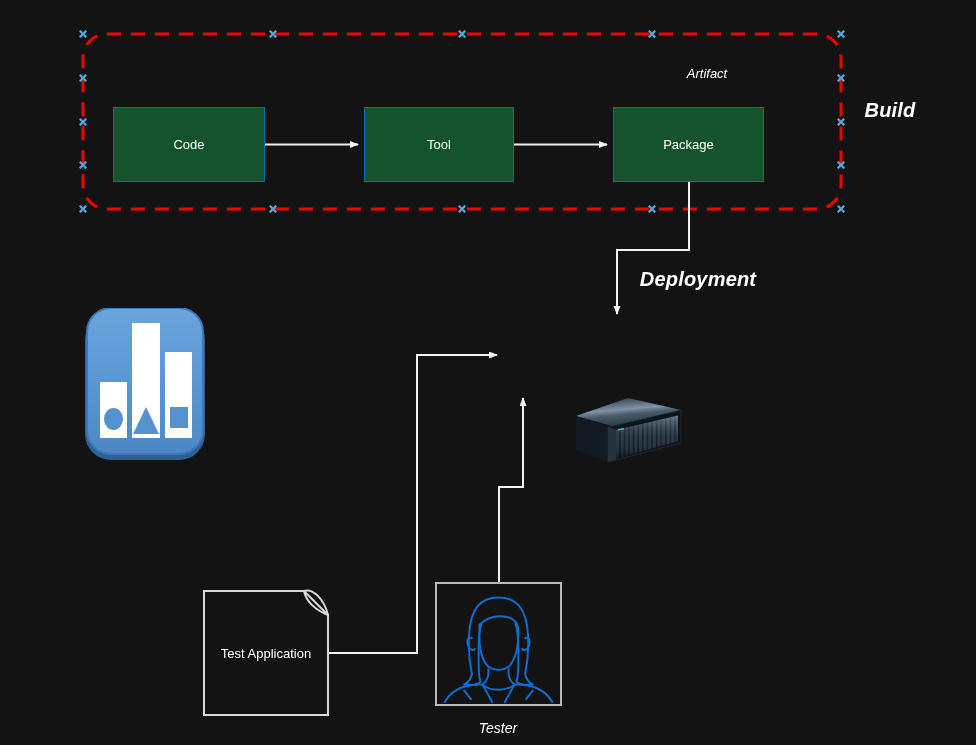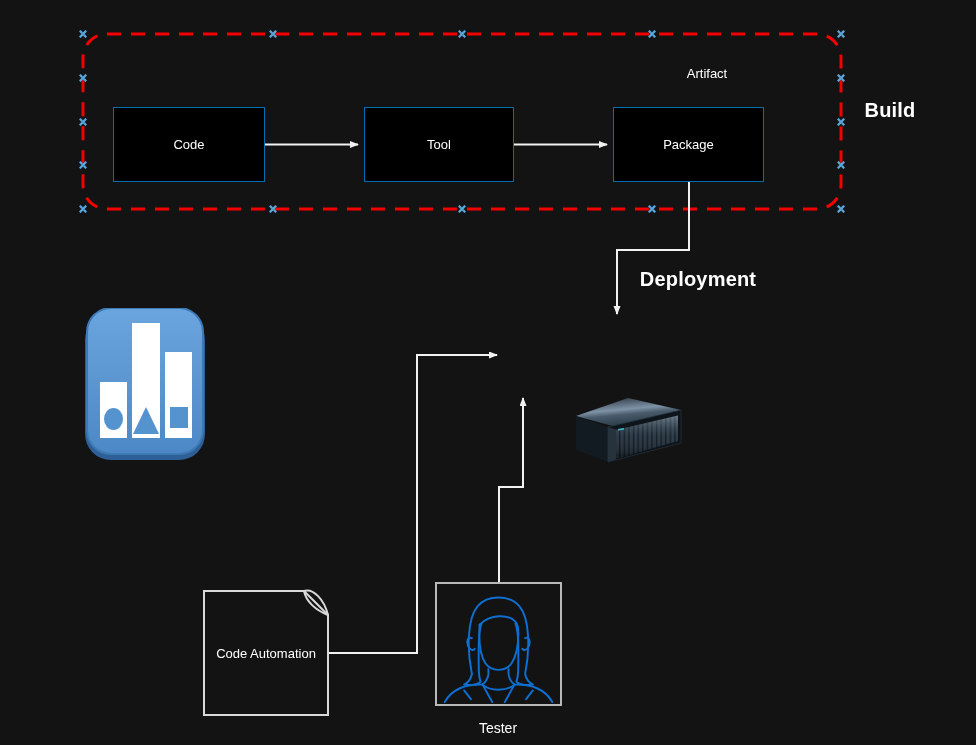--- a/index.html
+++ b/index.html
@@ -3,35 +3,35 @@
 <meta charset="utf-8">
 <style>
   html,body{margin:0;padding:0;background:#121212;}
   .canvas{
     position:relative;width:976px;height:745px;background:#131313;overflow:hidden;
     font-family:"Liberation Sans",sans-serif;color:#ffffff;
   }
   .layer{position:absolute;left:0;top:0;}
   
   .node{
-    position:absolute;background:#000000;border:1px solid #006EAF;
+    position:absolute;background:#14532d;border:1px solid #006EAF;
     display:flex;align-items:center;justify-content:center;
     font-size:13px;color:#fff;box-sizing:border-box;
   }
   
   .outline-box{
     position:absolute;border:2px solid #d9d9d9;background:transparent;
     display:flex;align-items:center;justify-content:center;
     font-size:13px;color:#fff;box-sizing:border-box;
   }
   .tester-box{
     position:absolute;border:2px solid #b9b9b9;background:transparent;
     box-sizing:border-box;display:flex;align-items:flex-end;justify-content:center;overflow:hidden;
   }
-  .free-label{position:absolute;color:#fff;text-align:center;}
+  .free-label{position:absolute;color:#fff;text-align:center;font-style:italic;}
   .label-sm{font-size:13px;}
   .label-md{font-size:14px;}
   .label-bold{font-size:20px;font-weight:bold;letter-spacing:.2px;}
   .note-label{position:absolute;font-size:13px;color:#fff;text-align:center;
     display:flex;align-items:center;justify-content:center;}
   
   .handle{position:absolute;width:9px;height:9px;}
   .handle::before,.handle::after{
     content:"";position:absolute;left:50%;top:50%;width:9px;height:2px;
     background:#5fa8dc;transform:translate(-50%,-50%) rotate(45deg);
@@ -136,21 +136,21 @@
     <ellipse cx="28.5" cy="111" rx="9.5" ry="11" fill="#5593cf"></ellipse>
     <polygon points="61,99 48,126 74,126" fill="#5593cf"></polygon>
     <rect x="85" y="99" width="18" height="21" fill="#5593cf"></rect>
   </svg>
 
   <svg class="layer" style="left:200px;top:587px" width="134" height="134" viewBox="0 0 134 134">
     <path d="M4,4 L104,4 L128,28 L128,128 L4,128 Z" fill="none" stroke="#d9d9d9" stroke-width="2"></path>
     <path d="M104,4 C113,1 124,12 128,28" fill="none" stroke="#d9d9d9" stroke-width="2"></path>
     <path d="M104,4 C106,14 115,23 128,28" fill="none" stroke="#d9d9d9" stroke-width="2"></path>
   </svg>
-  <div class="note-label" style="left:204px;top:591px;width:124px;height:124px">Code Automation</div>
+  <div class="note-label" style="left:204px;top:591px;width:124px;height:124px">Test Application</div>
 
   <div class="tester-box" style="left:435px;top:582px;width:127px;height:124px">
     <svg width="127" height="124" viewBox="0 0 127 124" fill="none" stroke="#0e6fd0" stroke-width="2" stroke-linecap="round" stroke-linejoin="round">
       <path d="M36,95 C31,70 31,38 42,25 C52,13 75,13 85,25 C96,38 96,70 91,95 C92,100 95,104 99,106 C92,107 85,106 82,103 C84,98 84,92 84,70 C84,57 83,48 81,43"></path>
       <path d="M46,43 C44,48 43,57 43,70 C43,92 43,98 45,103 C42,106 35,107 28,106 C32,104 35,100 36,95"></path>
       <path d="M44,44 C55,33 74,33 81,41 C83,43 84,47 84,53"></path>
       <path d="M44,44 C43,60 44,75 50,84 C56,93 71,93 77,84 C83,75 84,62 84,53"></path>
       <path d="M36,58 C32,56 30,61 32,66 C34,71 38,71 39,69"></path>
       <path d="M91,58 C95,56 97,61 95,66 C93,71 89,71 88,69"></path>
       <path d="M53,90 C54,97 52,102 47,106"></path>

